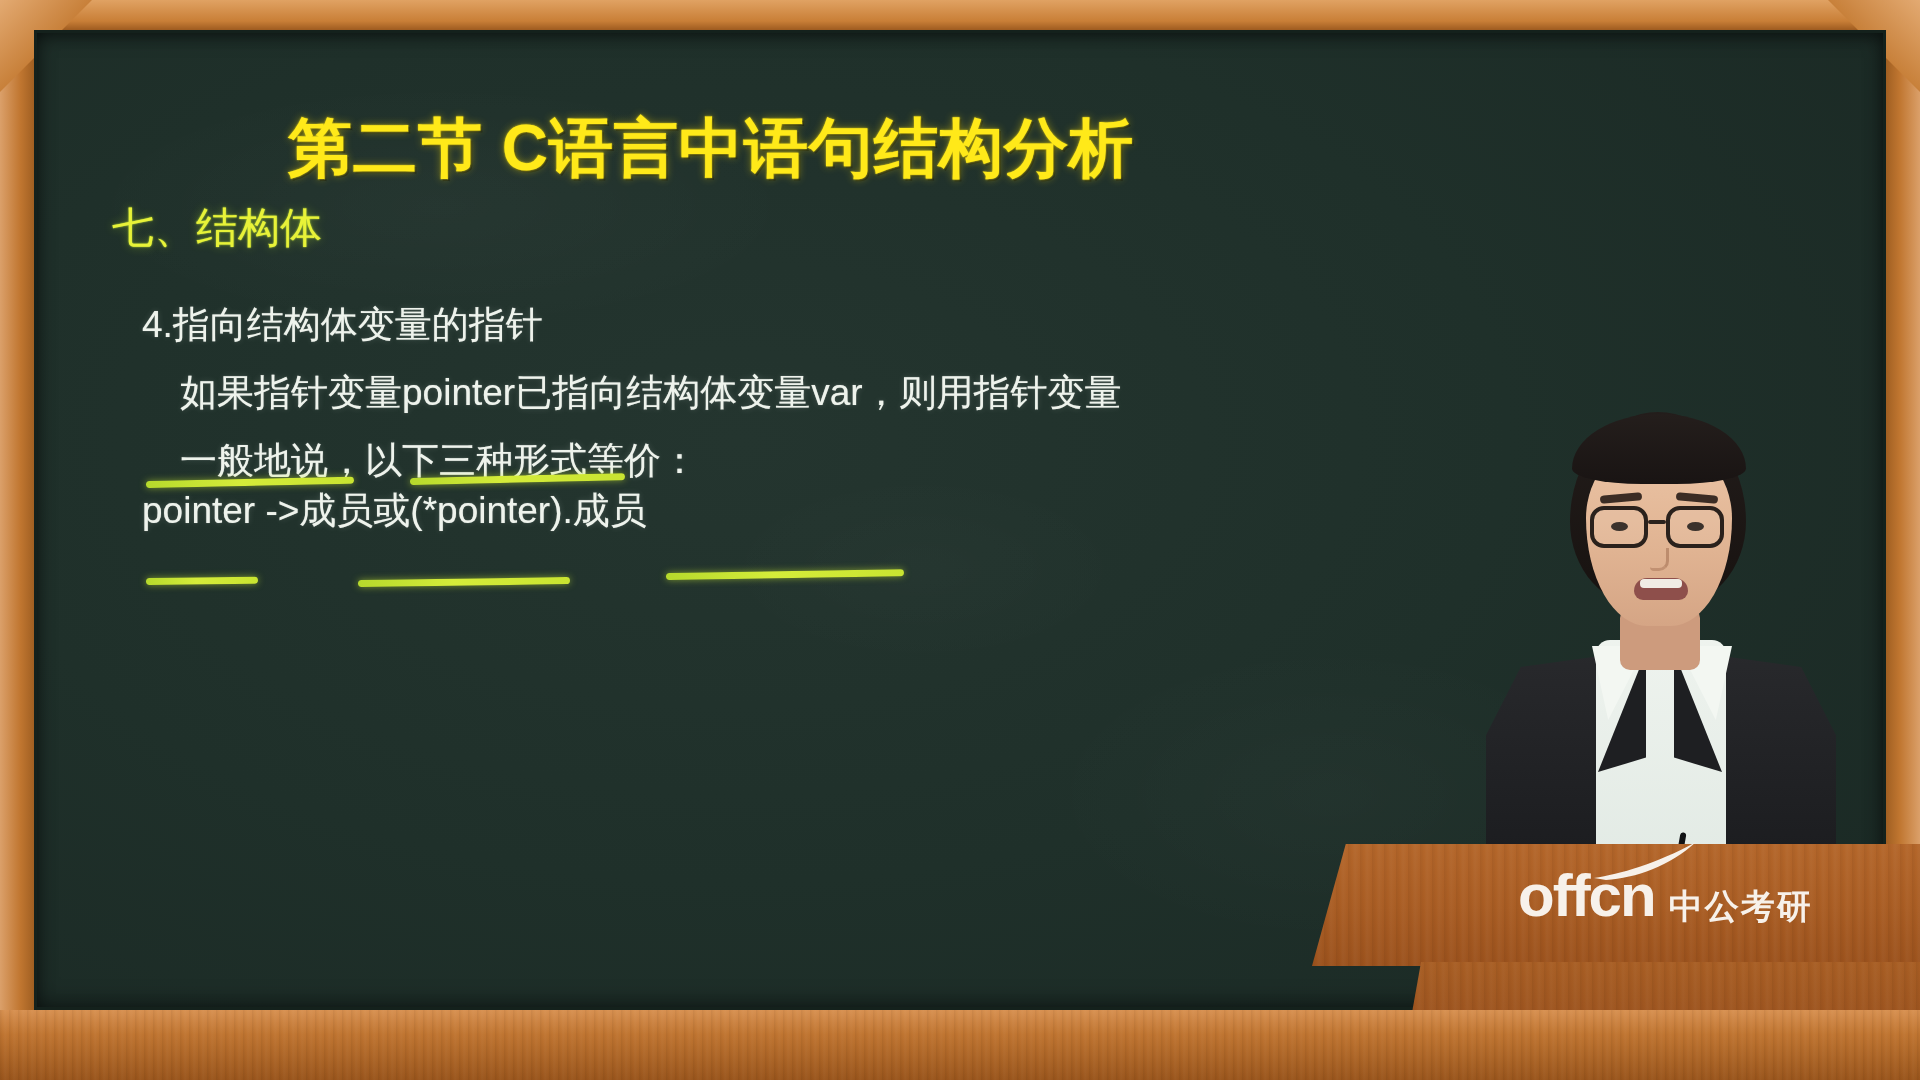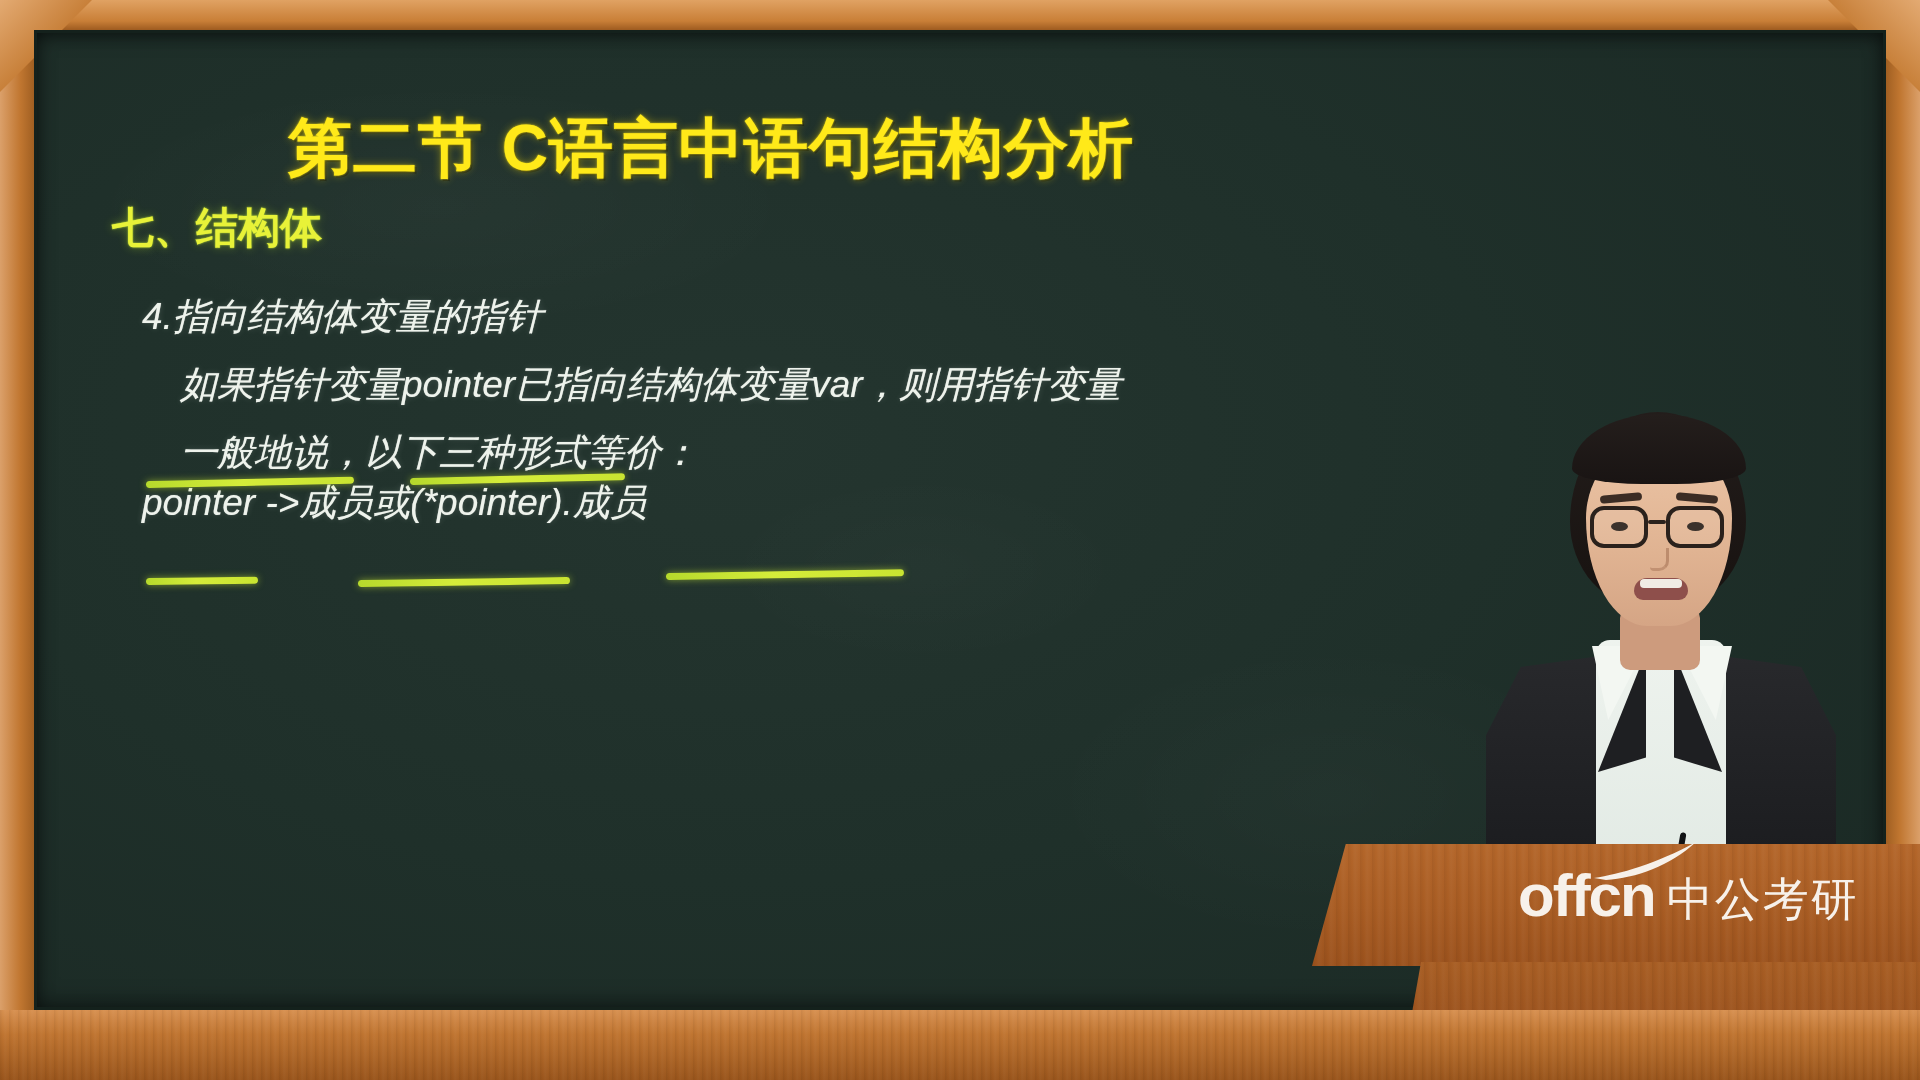--- a/index.html
+++ b/index.html
@@ -129,34 +129,33 @@
       0 0 2px rgba(255,233,25,0.85),
       0 0 9px rgba(255,224,0,0.45),
       2px 2px 0 rgba(0,0,0,0.35);
     white-space: nowrap;
   }
   .board-subheading {
     position: absolute;
     left: 112px;
     top: 200px;
     font-size: 42px;
-    font-weight: 700;
+    font-weight: 400;
     color: #e8f238;
     text-shadow:
       0 0 2px rgba(220,255,60,0.9),
       0 0 10px rgba(190,240,40,0.45);
     white-space: nowrap;
   }
 
   .body-block {
     position: absolute;
     left: 142px;
-    top: 292px;
+    top: 300px;
     width: 1180px;
-    font-style: italic;
   }
   .chalk-line {
     position: relative;
     color: #eef3ec;
     font-size: 37px;
     line-height: 50px;
     white-space: nowrap;
     text-shadow:
       0 0 1px rgba(255,255,255,0.55),
       0 0 6px rgba(230,245,235,0.18);
@@ -354,44 +353,44 @@
         rgba(0,0,0,0.055) 0px, rgba(0,0,0,0) 4px, rgba(255,255,255,0.03) 7px, rgba(0,0,0,0) 12px),
       linear-gradient(180deg, #a85e24 0%, #90491a 100%);
     clip-path: polygon(4% 0, 100% 0, 100% 100%, 0 100%);
   }
   .podium-logo {
     position: absolute;
     left: 1518px;
     top: 866px;
     display: flex;
     align-items: flex-end;
+    gap: 14px;
   }
   .logo-mark {
     position: relative;
     font-size: 60px;
     font-weight: bold;
     color: #f7f1ea;
     letter-spacing: -2px;
     line-height: 1;
   }
   .logo-swoosh {
     position: absolute;
     left: 74px;
     top: -26px;
     width: 108px;
     height: 40px;
     pointer-events: none;
   }
   .logo-cn {
-    font-size: 46px;
-    font-weight: normal;
+    font-size: 34px;
+    font-weight: bold;
     color: #f7f1ea;
     letter-spacing: 2px;
     line-height: 1.15;
-    margin-left: 12px;
   }
 </style>
 </head>
 <body>
 
 <div id="stage">
 
   <div class="board-frame">
     <div class="frame-top-bevel"></div>
     <div class="frame-left-bevel"></div>

